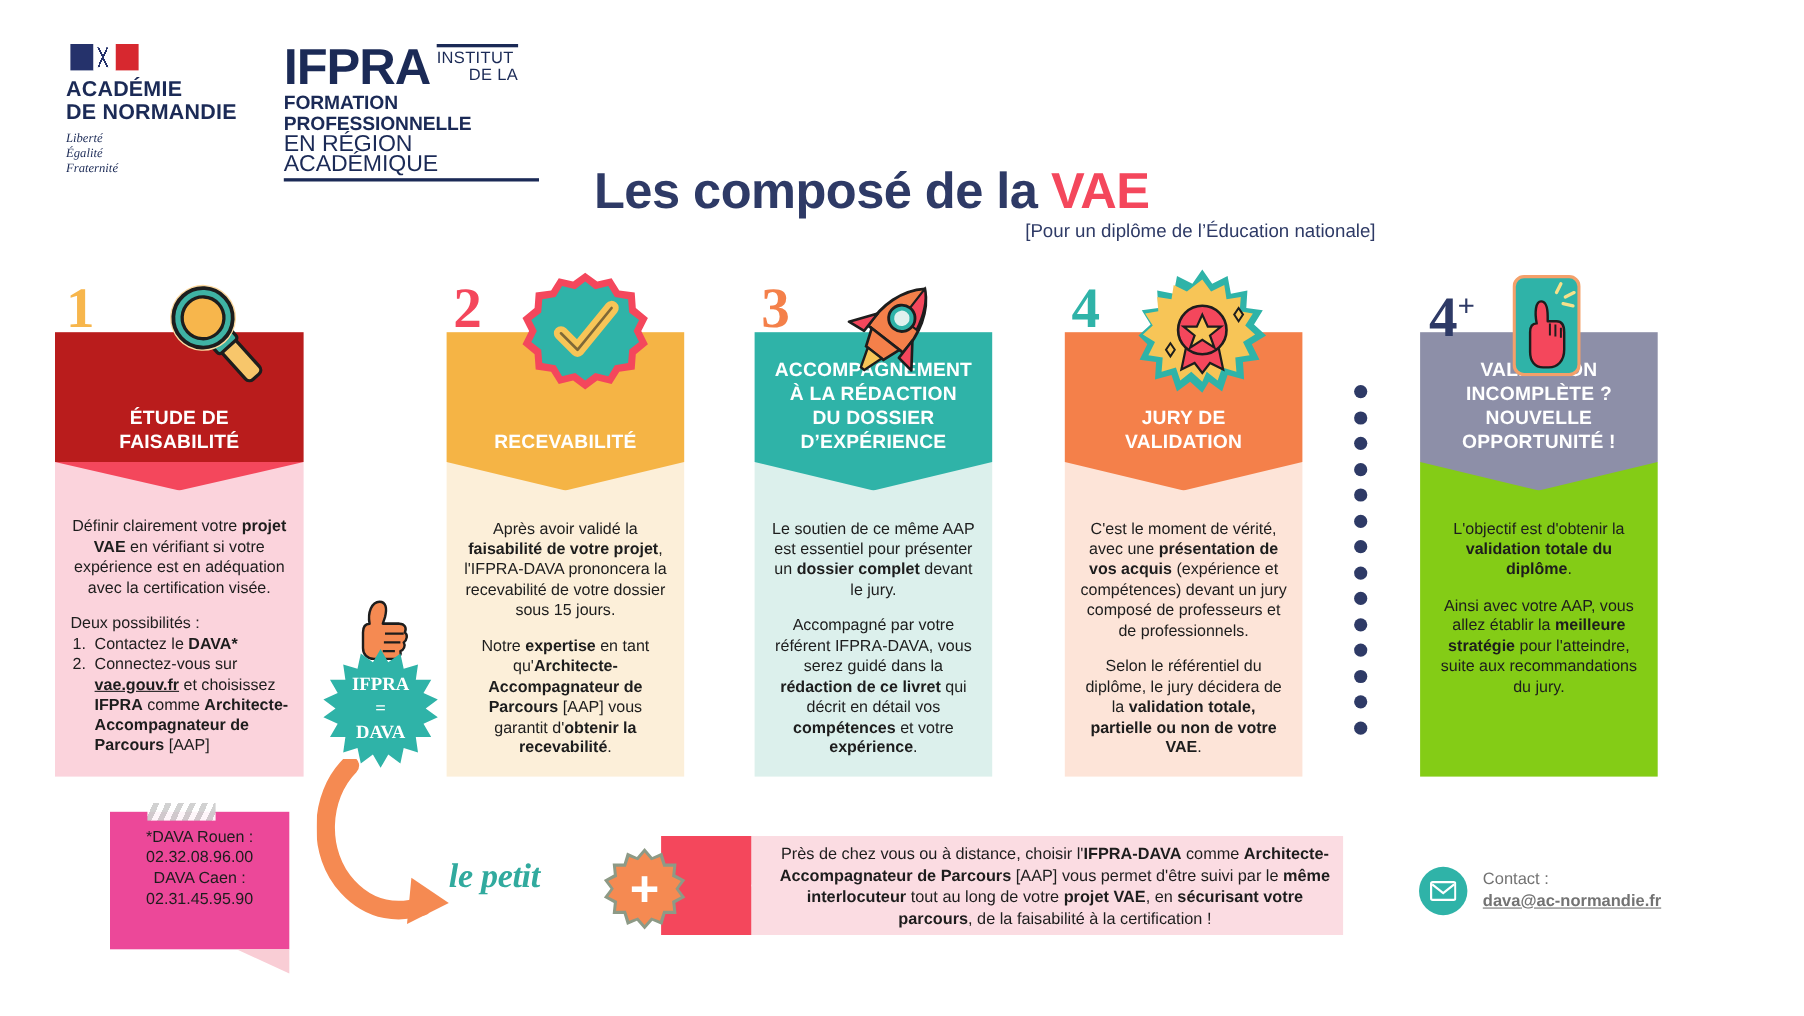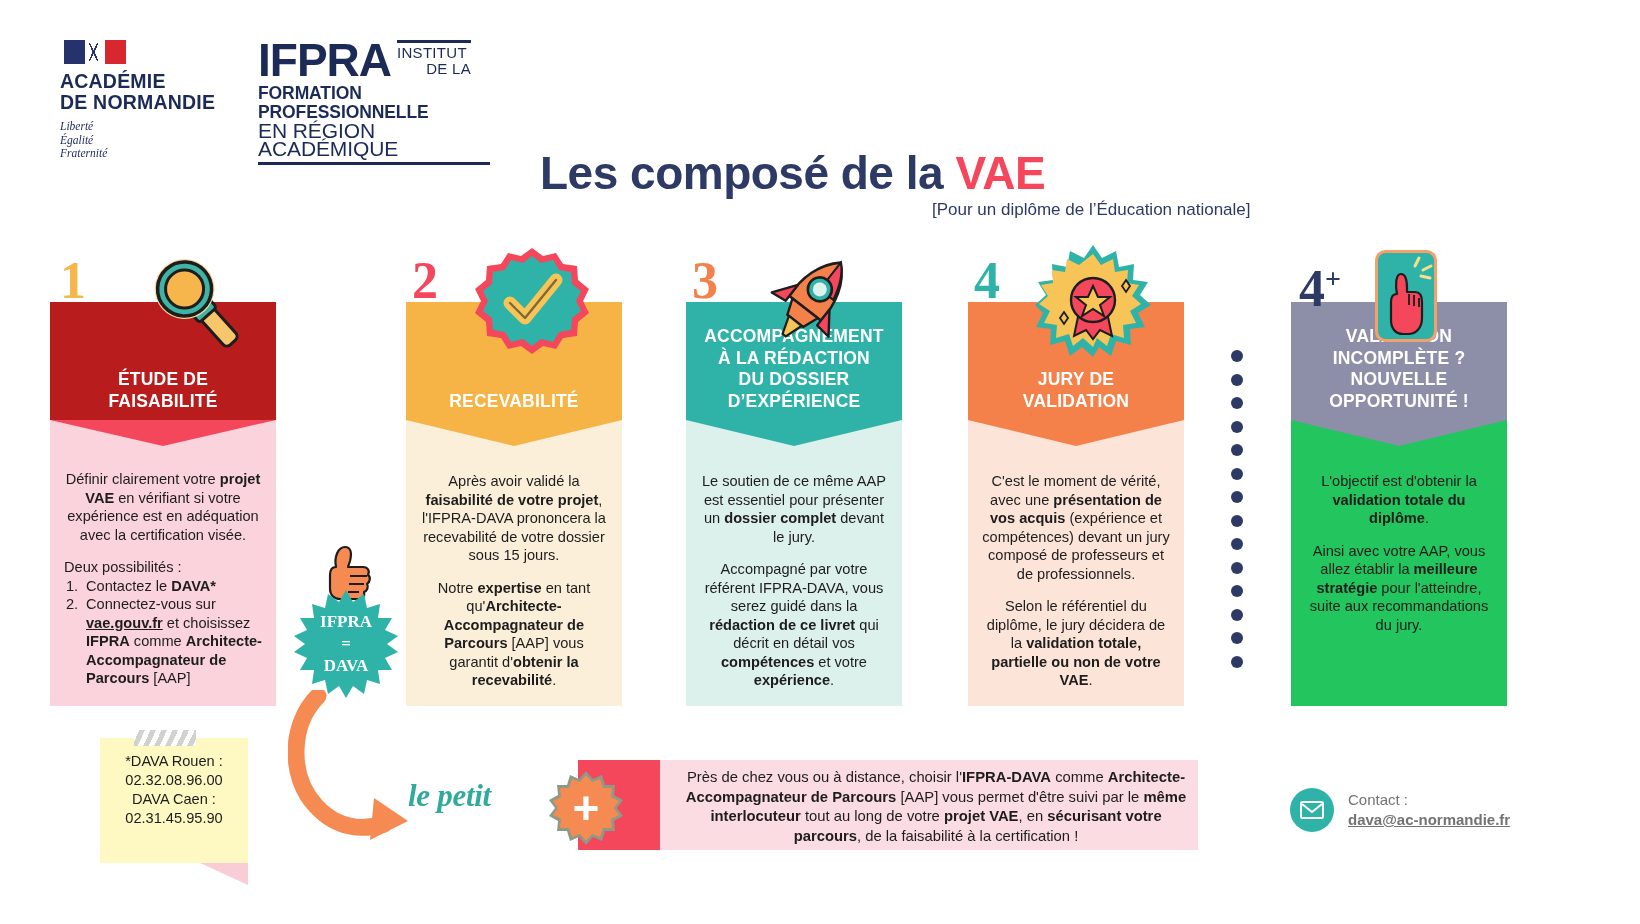--- a/index.html
+++ b/index.html
@@ -56,21 +56,21 @@
   .step-body p:last-child{margin-bottom:0;}
   .step-body b{font-weight:bold;}
   .step-icon{position:absolute;z-index:5;}
 
   
   .olist{margin:0;padding:0;list-style:none;text-align:left;}
   .olist li{position:relative;padding-left:22px;margin:0;}
   .olist li .n{position:absolute;left:2px;top:0;}
 
   
-  #sticky-note{position:absolute;left:100px;top:738px;width:148px;height:125px;background:#fef9c3;}
+  #sticky-note{position:absolute;left:100px;top:738px;width:163px;height:125px;background:#ec4899;}
   #sticky-note .tape{position:absolute;left:34px;top:-8px;width:62px;height:16px;
     background:repeating-linear-gradient(115deg,#ffffff 0 5px,#cfcfcf 5px 10px);opacity:.95;}
   #sticky-note .note-txt{font-size:14.6px;line-height:19px;text-align:center;color:#1d1d1d;padding-top:14px;}
   #sticky-note .fold{position:absolute;right:0;bottom:-22px;width:0;height:0;
     border-left:48px solid transparent;border-top:22px solid #f9cdd5;}
 
   
   #ifpra-dava{position:absolute;left:290px;top:588px;width:112px;height:112px;}
   #ifpra-dava .burst-txt{position:absolute;left:0;top:0;width:112px;height:112px;display:flex;flex-direction:column;
     align-items:center;justify-content:center;color:#ffffff;font-family:"Liberation Serif",serif;font-weight:bold;font-size:17px;line-height:22px;}
@@ -78,21 +78,21 @@
 
   
   #curved-arrow{position:absolute;left:288px;top:690px;width:140px;height:160px;}
 
   
   #le-petit-label{position:absolute;left:408px;top:778px;font-family:"Liberation Serif",serif;font-weight:bold;font-style:italic;
     font-size:31px;color:#31aa9e;letter-spacing:-.3px;}
   #plus-badge{position:absolute;left:548px;top:770px;width:76px;height:76px;}
   #plus-badge .plus{position:absolute;left:0;top:0;width:76px;height:76px;display:flex;align-items:center;justify-content:center;
     color:#ffffff;font-size:46px;font-weight:bold;line-height:1;}
-  #bottom-banner{position:absolute;left:578px;top:760px;width:620px;height:90px;}
+  #bottom-banner{position:absolute;left:601px;top:760px;width:620px;height:90px;}
   #bottom-banner .red{position:absolute;left:0;top:0;width:82px;height:90px;background:#f4475c;}
   #bottom-banner .red:after{content:"";position:absolute;left:82px;top:0;width:0;height:0;
      border-top:45px solid #f4475c;border-bottom:45px solid #f4475c;border-right:22px solid transparent;}
   #bottom-banner .pink{position:absolute;left:82px;top:0;right:0;height:90px;background:#fbdce2;}
   #bottom-banner .btxt{position:absolute;left:104px;top:8px;width:508px;font-size:14.8px;line-height:19.5px;
      text-align:center;color:#1d1d1d;}
 
   
   #contact-block{position:absolute;left:1290px;top:788px;display:flex;align-items:center;}
   #mail-icon{width:44px;height:44px;border-radius:50%;background:#2fb3a8;display:flex;align-items:center;justify-content:center;}
@@ -316,21 +316,21 @@
       </svg>
     </div>
     <div class="step-head" style="background:#8d8fa8;height:118px;">
       <div class="ht"><span>VALIDATION<br>INCOMPLÈTE ?<br>NOUVELLE<br>OPPORTUNITÉ !</span></div>
     </div>
     <div class="notch">
       <svg width="216" height="26" viewBox="0 0 216 26">
           <polygon points="0,0 216,0 108,26" fill="#8d8fa8"></polygon>
         </svg>
     </div>
-    <div class="step-body" style="background:#22c55e;height:286px;margin-top:-26px;padding-top:52px;box-sizing:border-box;">
+    <div class="step-body" style="background:#84cc16;height:286px;margin-top:-26px;padding-top:52px;box-sizing:border-box;">
       <p>L'objectif est d'obtenir la <b>validation totale du diplôme</b>.</p>
       <p>Ainsi avec votre AAP, vous allez établir la <b>meilleure stratégie</b> pour l'atteindre, suite aux recommandations du jury.</p>
     </div>
   </div>
 
   <div id="bottom-banner">
     <div class="red"></div>
     <div class="pink"></div>
     <div class="btxt">Près de chez vous ou à distance, choisir l'<b>IFPRA-DAVA</b> comme <b>Architecte-Accompagnateur de Parcours</b> [AAP] vous permet d'être suivi par le <b>même interlocuteur</b> tout au long de votre <b>projet VAE</b>, en <b>sécurisant votre parcours</b>, de la faisabilité à la certification !</div>
   </div>

